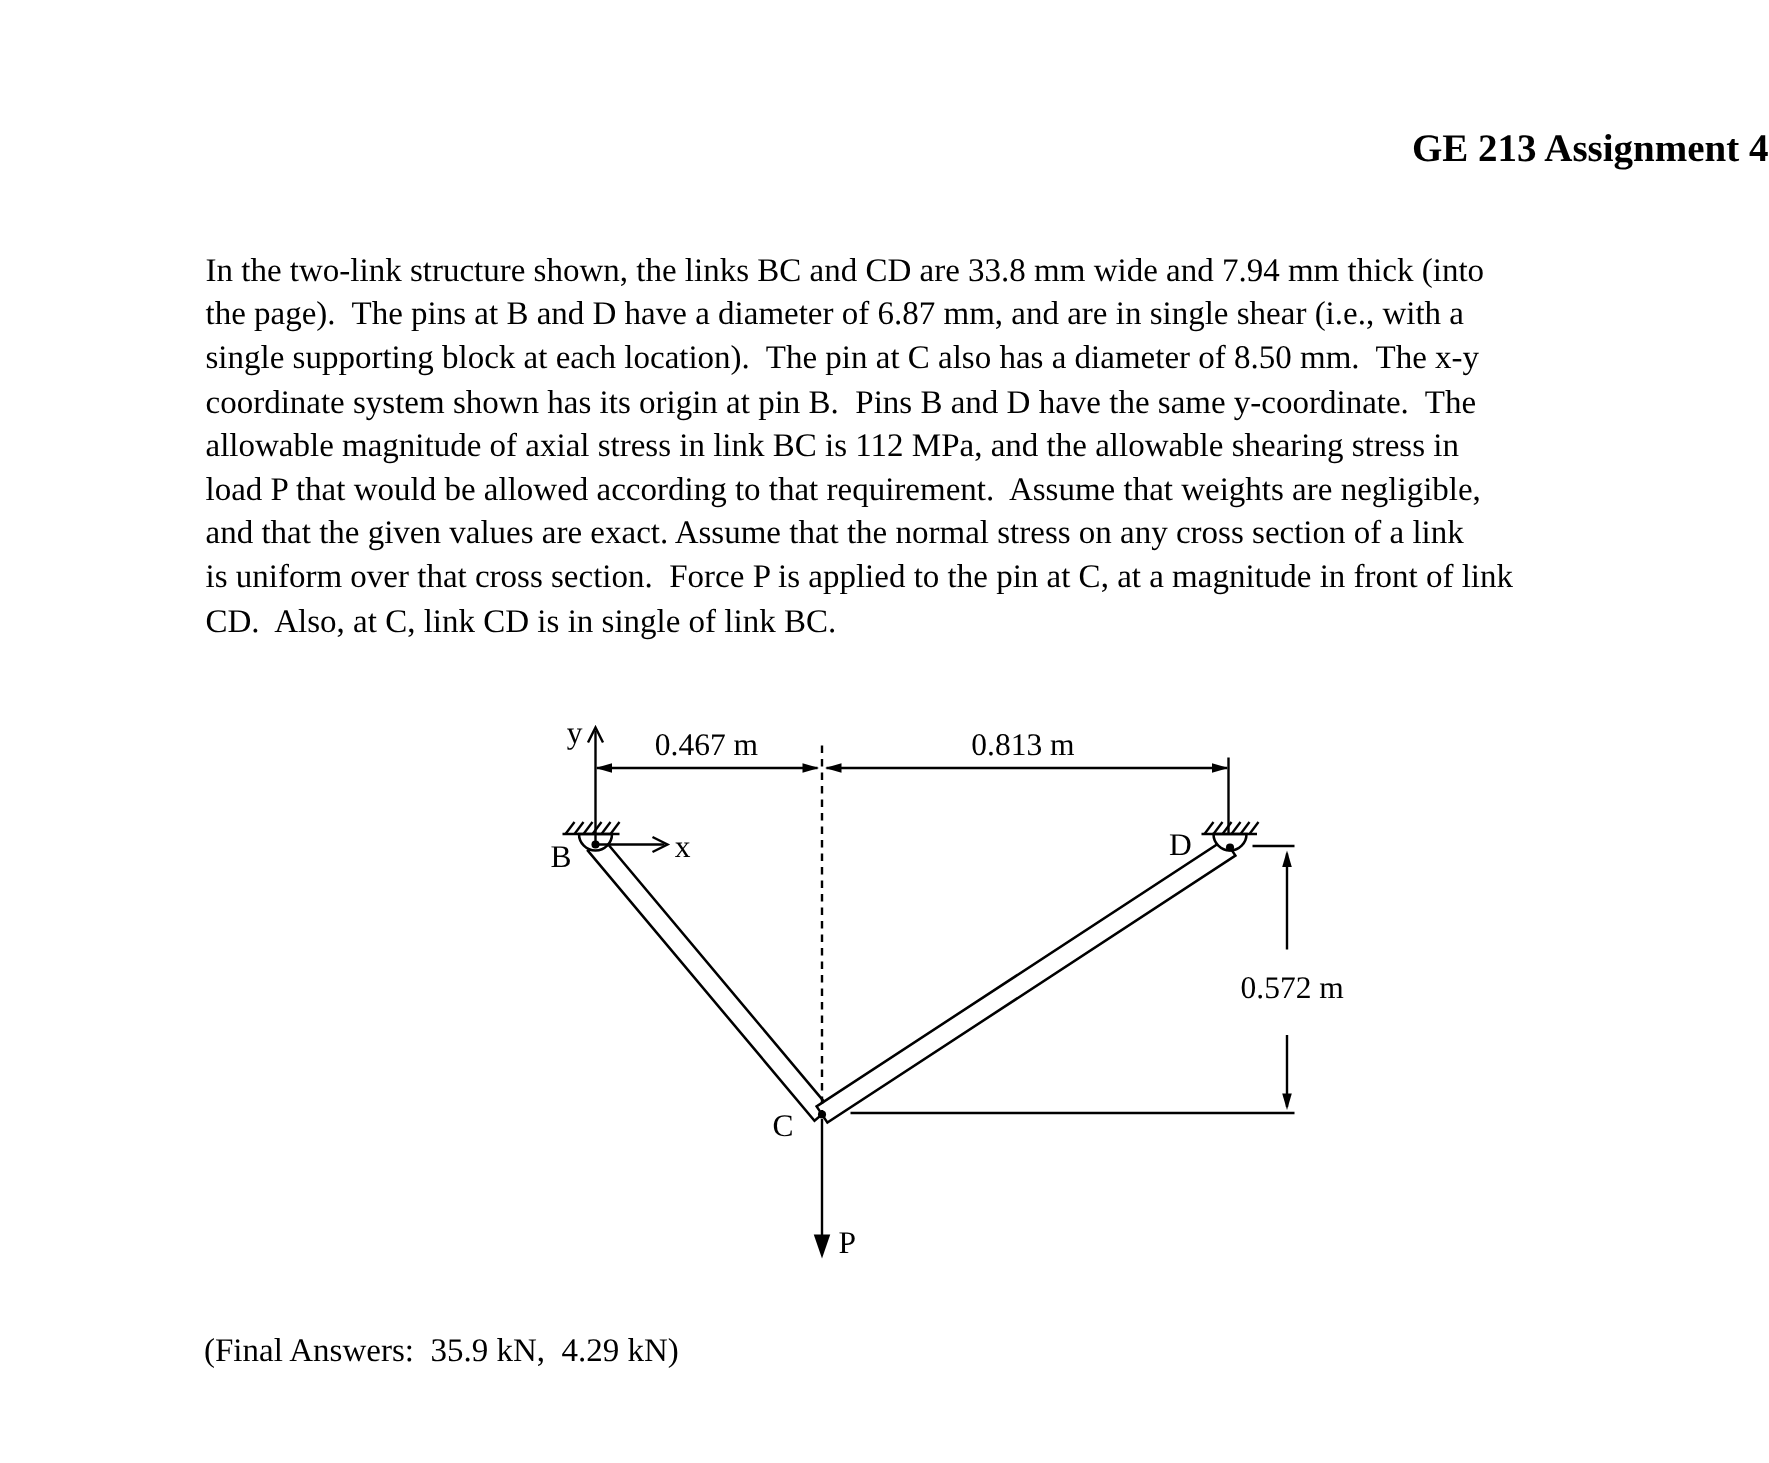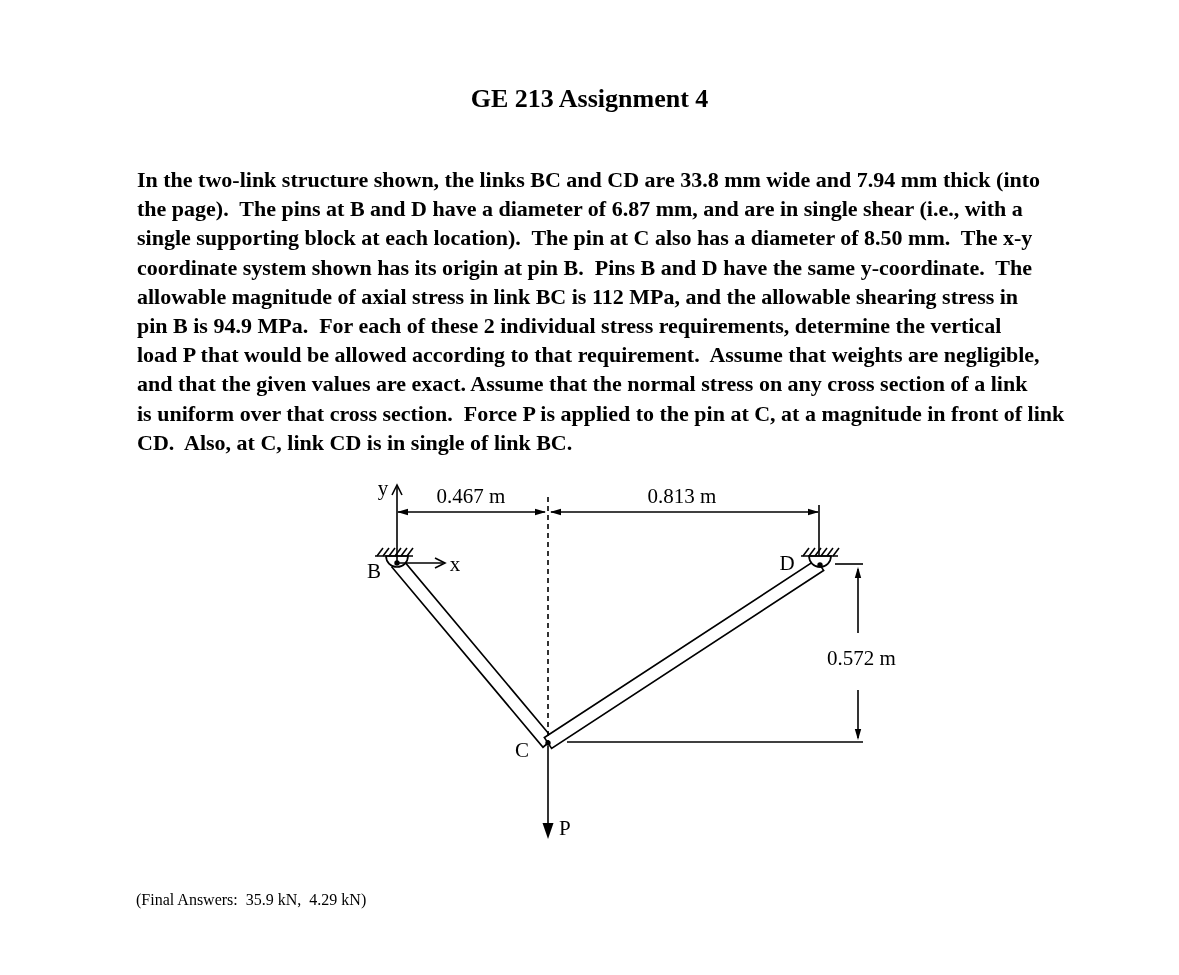--- a/index.html
+++ b/index.html
@@ -14,43 +14,42 @@
     background: #ffffff;
     color: #000000;
     font-family: "Liberation Serif", "DejaVu Serif", serif;
     overflow: hidden;
   }
   .title {
     position: absolute;
     top: 83px;
     left: 0;
     width: 1179px;
-    text-align: center;
+    text-align: right;
     font-size: 26px;
     font-weight: bold;
     line-height: 32px;
     white-space: pre;
   }
   .problem {
     position: absolute;
     top: 165px;
     left: 137px;
     width: 915px;
     font-size: 22px;
     line-height: 29.2px;
   }
   .problem .line {
     white-space: pre;
-    font-weight: bold;
   }
   .final-answers {
     position: absolute;
     top: 885px;
     left: 136px;
-    font-size: 16px;
+    font-size: 22px;
     line-height: 29px;
     white-space: pre;
   }
   .diagram {
     position: absolute;
     top: 478px;
     left: 355px;
     width: 560px;
     height: 380px;
   }
@@ -85,21 +84,20 @@
 <div class="page">
 
   <div class="title">GE 213 Assignment 4</div>
 
   <div class="problem">
     <div class="line">In the two-link structure shown, the links BC and CD are 33.8 mm wide and 7.94 mm thick (into</div>
     <div class="line">the page).  The pins at B and D have a diameter of 6.87 mm, and are in single shear (i.e., with a</div>
     <div class="line">single supporting block at each location).  The pin at C also has a diameter of 8.50 mm.  The x-y</div>
     <div class="line">coordinate system shown has its origin at pin B.  Pins B and D have the same y-coordinate.  The</div>
     <div class="line">allowable magnitude of axial stress in link BC is 112 MPa, and the allowable shearing stress in</div>
-    <div class="line">pin B is 94.9 MPa.  For each of these 2 individual stress requirements, determine the vertical</div>
     <div class="line">load P that would be allowed according to that requirement.  Assume that weights are negligible,</div>
     <div class="line">and that the given values are exact. Assume that the normal stress on any cross section of a link</div>
     <div class="line">is uniform over that cross section.  Force P is applied to the pin at C, at a magnitude in front of link</div>
     <div class="line">CD.  Also, at C, link CD is in single of link BC.</div>
   </div>
 
   <div class="diagram">
     <svg width="560" height="380" viewBox="0 0 560 380">
 
       <g>

